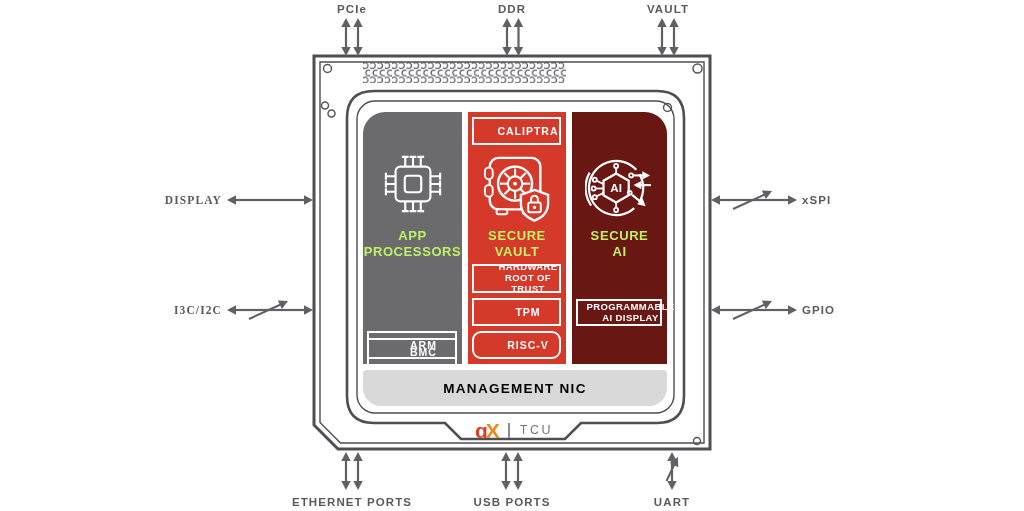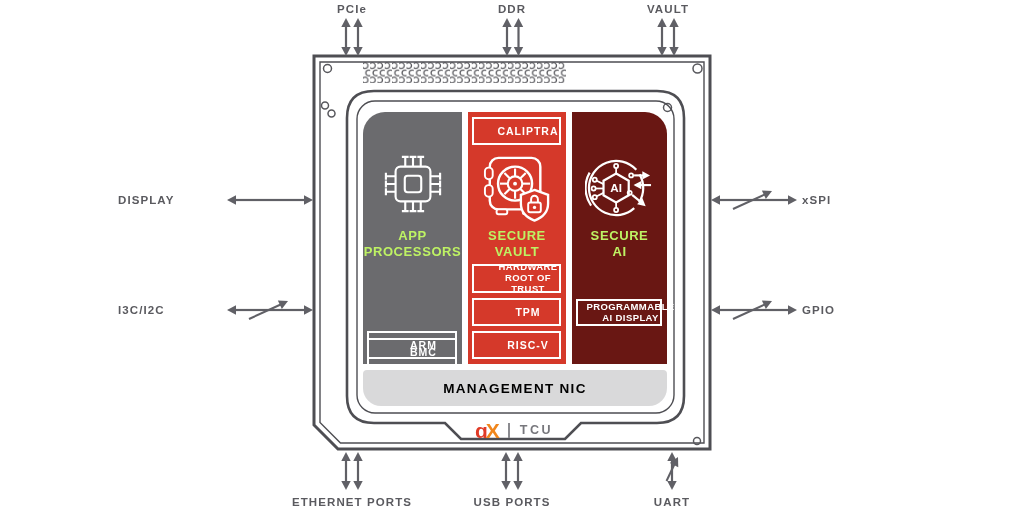--- a/index.html
+++ b/index.html
@@ -1,21 +1,21 @@
 <!DOCTYPE html>
 <html><head>
 <meta charset="utf-8">
 <style>
   html,body{margin:0;padding:0;background:#fff;}
   #stage{position:relative;width:1024px;height:511px;background:#fff;overflow:hidden;
          font-family:"Liberation Sans","DejaVu Sans",sans-serif;}
   svg.layer{position:absolute;left:0;top:0;}
   .port-label{position:absolute;height:14px;font-size:11.5px;font-weight:bold;
               letter-spacing:1.1px;color:#5a5a5f;line-height:14px;}
-  .ctr{text-align:center;} .rgt{text-align:left;} .lft{text-align:left;}
+  .ctr{text-align:center;} .rgt{text-align:right;font-family:Liberation Serif, serif;} .lft{text-align:left;}
   .col{position:absolute;top:112px;height:252px;}
   .col-app{left:363px;width:99px;background:#6b6b6e;border-radius:22px 0 0 0;}
   .col-vault{left:468px;width:98px;background:#d5392a;}
   .col-ai{left:572px;width:95px;background:#691713;border-radius:0 22px 0 0;}
   .col-icon{position:absolute;left:0;right:0;display:flex;justify-content:center;}
   .col-title{position:absolute;top:116px;left:0;right:0;text-align:center;color:#bef264;
              font-size:13px;font-weight:bold;letter-spacing:.6px;line-height:1.25;
              white-space:pre-line;}
   .sub-box{position:absolute;left:4px;right:5px;border:2px solid #fff;color:#fff;
            display:flex;align-items:center;justify-content:center;text-align:center;
@@ -24,21 +24,21 @@
   .sub-box.small{font-size:9.5px;letter-spacing:.4px;}
   .nic-bar{position:absolute;left:363px;top:370px;width:304px;height:36px;
            background:#d9d9da;border-radius:4px 4px 18px 18px;display:flex;
            align-items:center;justify-content:center;font-size:13.5px;font-weight:bold;
            letter-spacing:1.3px;color:#000000;}
   .logo{position:absolute;left:452px;top:420px;width:124px;height:20px;display:flex;
         align-items:center;justify-content:center;gap:10px;}
   .logo-mark{font-size:21px;font-weight:bold;line-height:1;letter-spacing:-2px;}
   .logo-mark .a{color:#e03a26;} .logo-mark .x{color:#f0861c;}
   .logo-div{width:2px;height:15px;background:#8b8b90;}
-  .logo-prod{font-size:12.5px;font-weight:bold;letter-spacing:2.5px;color:#77777c;}
+  .logo-prod{font-size:12.5px;font-weight:normal;letter-spacing:2.5px;color:#77777c;}
 </style>
 </head>
 <body>
 
 <div id="stage">
 
   <svg class="layer" width="1024" height="511" viewBox="0 0 1024 511">
     <defs>
       <pattern id="balls" patternUnits="userSpaceOnUse" x="363" y="62" width="7.25" height="14.5">
         <circle cx="2.1" cy="3.6" r="2.9" fill="none" stroke="#57575c" stroke-width="1.2"></circle>
@@ -157,21 +157,21 @@
         <path d="M53.5,50 V46.5 a3.5,3.5 0 0 1 7,0 V50" stroke-width="2"></path>
         <rect x="50.5" y="50" width="13" height="10" rx="2" stroke-width="2"></rect>
         <circle cx="57" cy="55" r="1.7" fill="#fff" stroke="none"></circle>
       </svg>
     </div>
     <div class="col-title">SECURE
 VAULT</div>
     <div class="sub-box small" style="top:152px;height:29px;">HARDWARE
 ROOT OF TRUST</div>
     <div class="sub-box" style="top:186px;height:28px;">TPM</div>
-    <div class="sub-box" style="top:219px;height:28px;">RISC-V</div>
+    <div class="sub-box" style="top:219px;height:28px;border-radius:9px;">RISC-V</div>
   </div>
 
   <div class="col col-ai">
     <div class="col-icon" style="top:44px;">
       <svg width="70" height="64" viewBox="0 0 72 66" fill="none" stroke="#fff" stroke-width="2.3">
         <path d="M52.8,14.3 A28,28 0 0 0 4,33 A28,28 0 0 0 50.7,53.8"></path>
         <path d="M56.2,19 A28,28 0 0 1 55.7,47.8"></path>
         <path d="M4.7,17.2 A31.5,31.5 0 0 0 6.2,51.1"></path>
         <polygon points="32,18 45,25.5 45,40.5 32,48 19,40.5 19,25.5"></polygon>
         <text x="32" y="37.5" text-anchor="middle" fill="#fff" stroke="none" style="font-size:12px;font-weight:bold;font-family:inherit;">AI</text>

